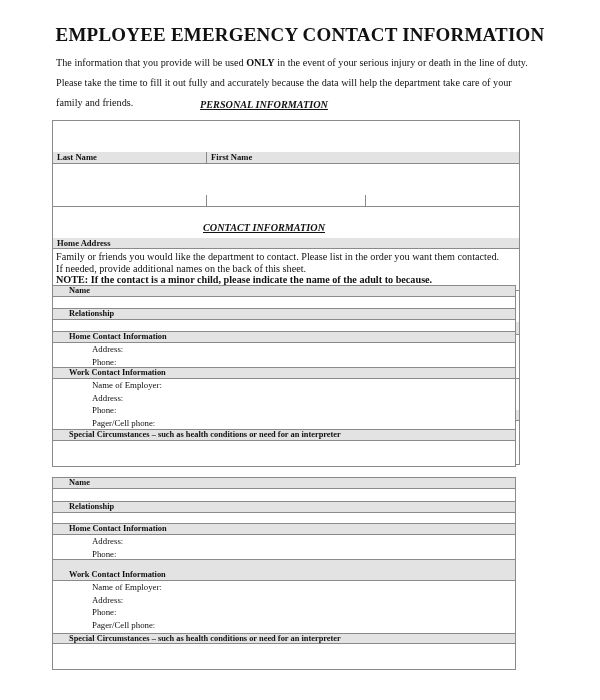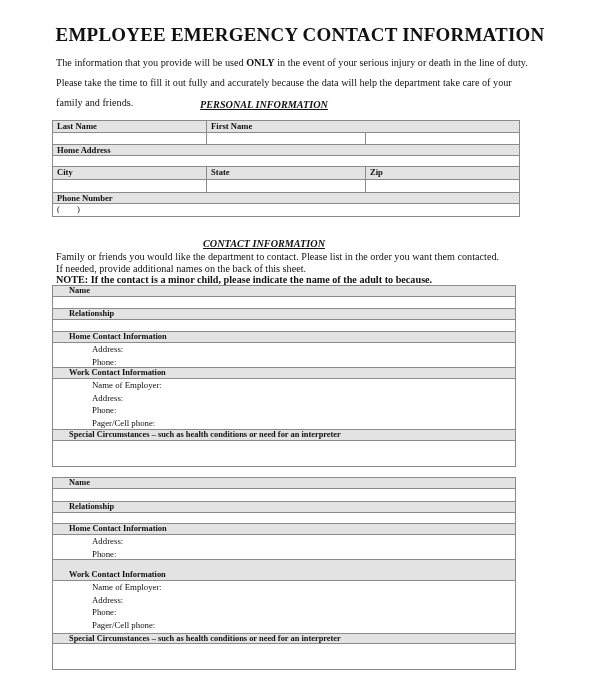--- a/index.html
+++ b/index.html
@@ -19,21 +19,21 @@
   .section-heading {
     position: absolute; left: 0; width: 528px; text-align: center;
     font-size: 10.2px; font-weight: bold; text-decoration: underline; font-style: italic;
   }
 
   
   .ptable {
     position: absolute; left: 52px; top: 120px; width: 468px;
     border: 1px solid #8a8a8a; border-bottom-width: 1px;
   }
-  .prow { display: flex; border-bottom: 1px solid #8a8a8a; }
+  .prow { display: flex; border-bottom: 1px solid #8a8a8a; margin-top: 31px; }
   .prow:last-child { border-bottom: none; }
   .prow.hdr { background: #e3e3e3; height: 12px; }
   .prow.blank { background: #fff; height: 12px; }
   .pcell {
     font-size: 8.6px; font-weight: bold; line-height: 11px; padding-left: 4px;
     border-right: 1px solid #8a8a8a; height: 100%;
   }
   .pcell:last-child { border-right: none; }
   .c1 { width: 154px; } .c2 { width: 159px; } .c3 { flex: 1; }
   .full { flex: 1; border-right: none; }
@@ -97,21 +97,21 @@
     <div class="pcell c3"></div>
   </div>
   <div class="prow hdr" style="height:11px;">
     <div class="pcell full">Phone Number</div>
   </div>
   <div class="prow blank" style="height:12px;">
     <div class="pcell full val" style="white-space:pre;">(        )</div>
   </div>
 </div>
 
-<div class="section-heading" style="top:238px;">CONTACT INFORMATION</div>
+<div class="section-heading" style="top:222px;">CONTACT INFORMATION</div>
 
 <div class="contact-intro">
   <div>Family or friends you would like the department to contact.  Please list in the order you want them contacted.</div>
   <div>If needed, provide additional names on the back of this sheet.</div>
   <div class="note">NOTE:  If the contact is a minor child, please indicate the name of the adult to because.</div>
 </div>
 
 <div class="ctable" style="top:285px;">
   <div class="crow hdr" style="height:11px;">Name</div>
   <div class="crow blank" style="height:12px;"></div>

